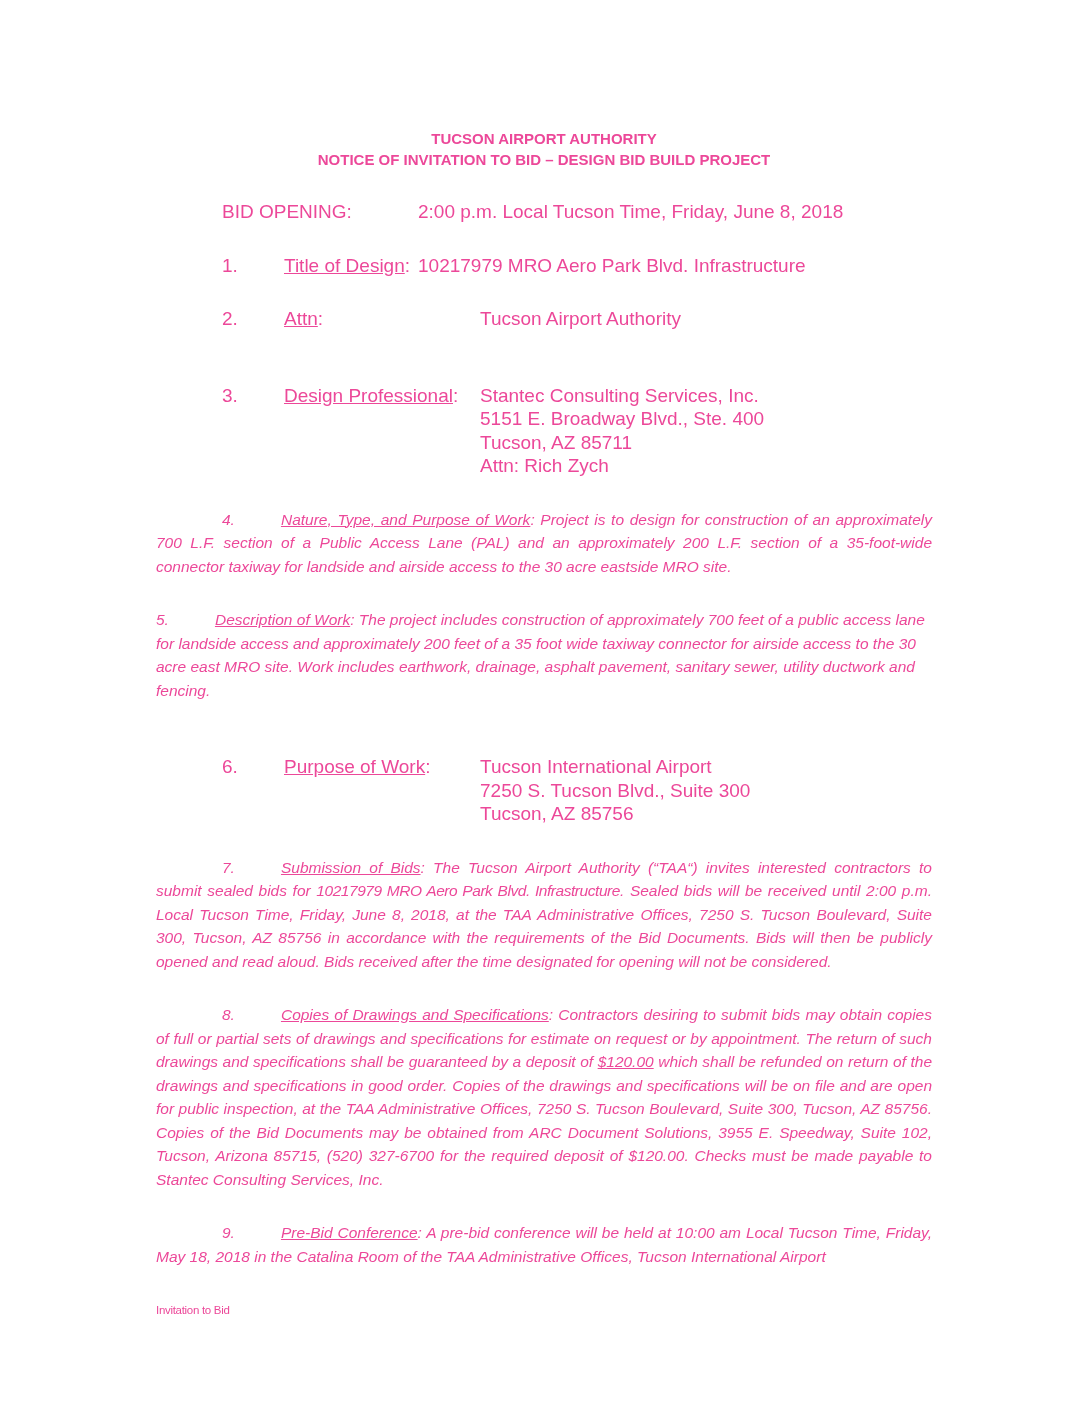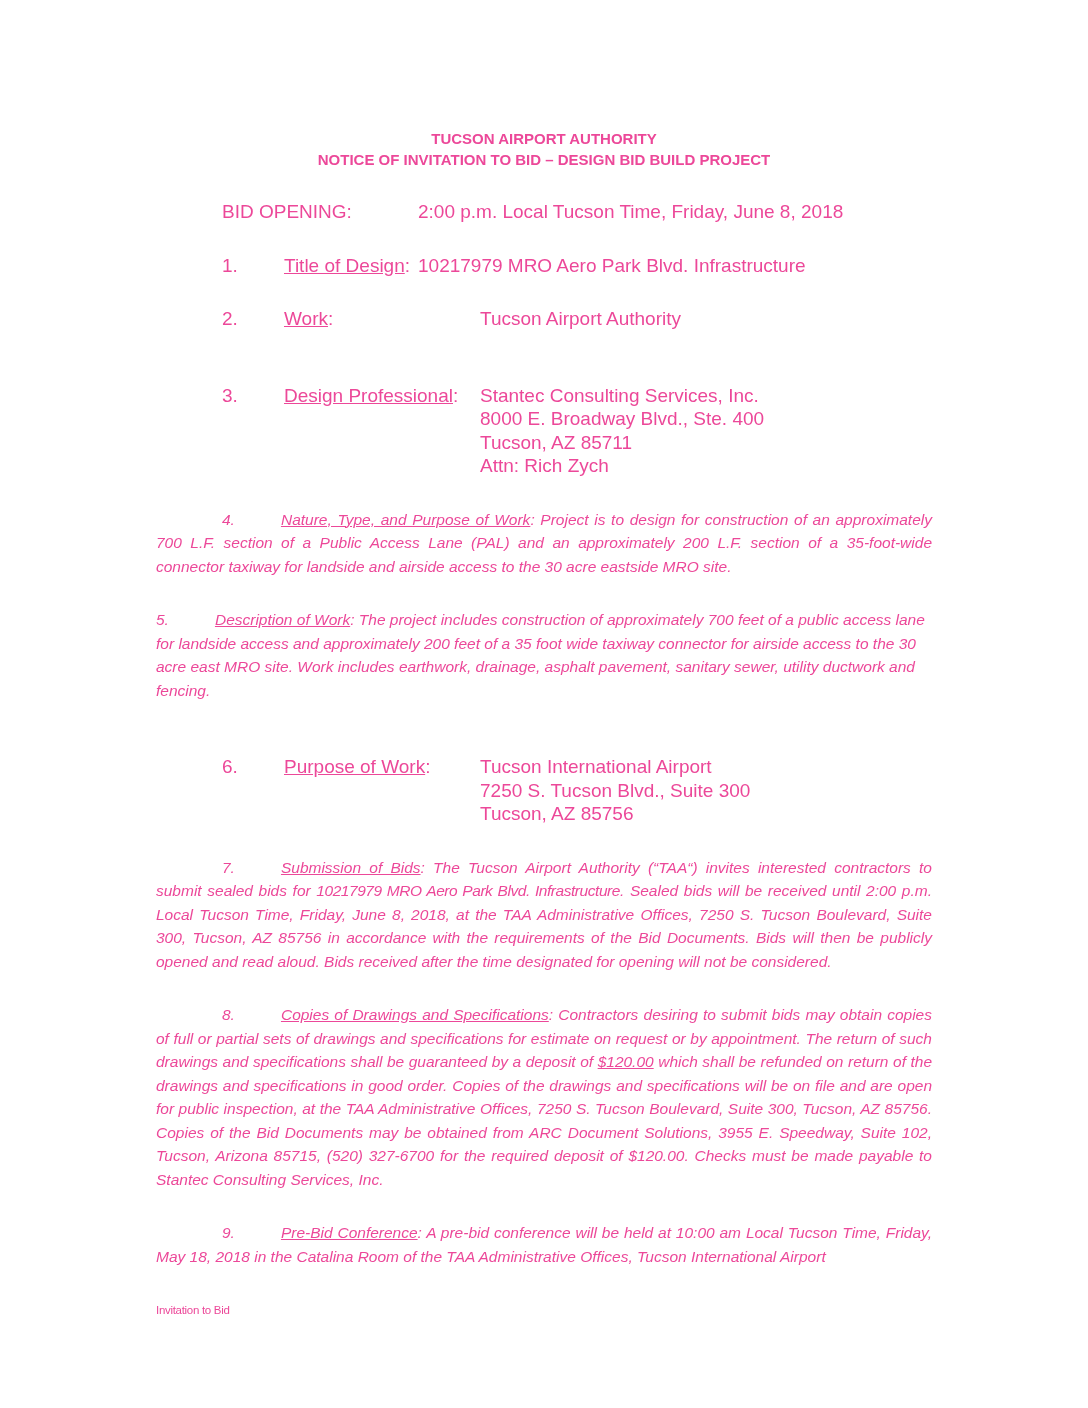--- a/index.html
+++ b/index.html
@@ -129,34 +129,34 @@
     <div class="row" style="height:23.5px;">
       <span class="num">1.</span>
       <span class="label"><span class="u">Title of Design</span><span>:</span></span>
       <span class="value val-262">10217979 MRO Aero Park Blvd. Infrastructure</span>
     </div>
 
     <div class="spacer-md"></div>
 
     <div class="row" style="height:23.5px;">
       <span class="num">2.</span>
-      <span class="label"><span class="u">Work</span><span>:</span></span>
+      <span class="label"><span class="u">Attn</span><span>:</span></span>
       <span class="value val-324">Tucson Airport Authority</span>
     </div>
 
     <div class="spacer-sm"></div>
 
 
     <div class="spacer-md"></div>
 
     <div class="row">
       <span class="num">3.</span>
       <span class="label"><span class="u">Design Professional</span><span>:</span></span>
       <span class="value val-324">Stantec Consulting Services, Inc.
-8000 E. Broadway Blvd., Ste. 400
+5151 E. Broadway Blvd., Ste. 400
 Tucson, AZ  85711
 Attn:  Rich Zych</span>
     </div>
 
     <div class="spacer-md"></div>
 
     <p class="para justify indent"><span>4.</span><span style="display:inline-block;width:46px;"></span><span class="u">Nature, Type, and Purpose of Work</span><span>:</span><span>  Project is to design for construction of an approximately 700 L.F. section of a Public Access Lane (PAL) and an approximately 200 L.F. section of a 35-foot-wide connector taxiway for landside and airside access to the 30 acre eastside MRO site.</span></p>
 
     <div class="spacer-md"></div>
 

